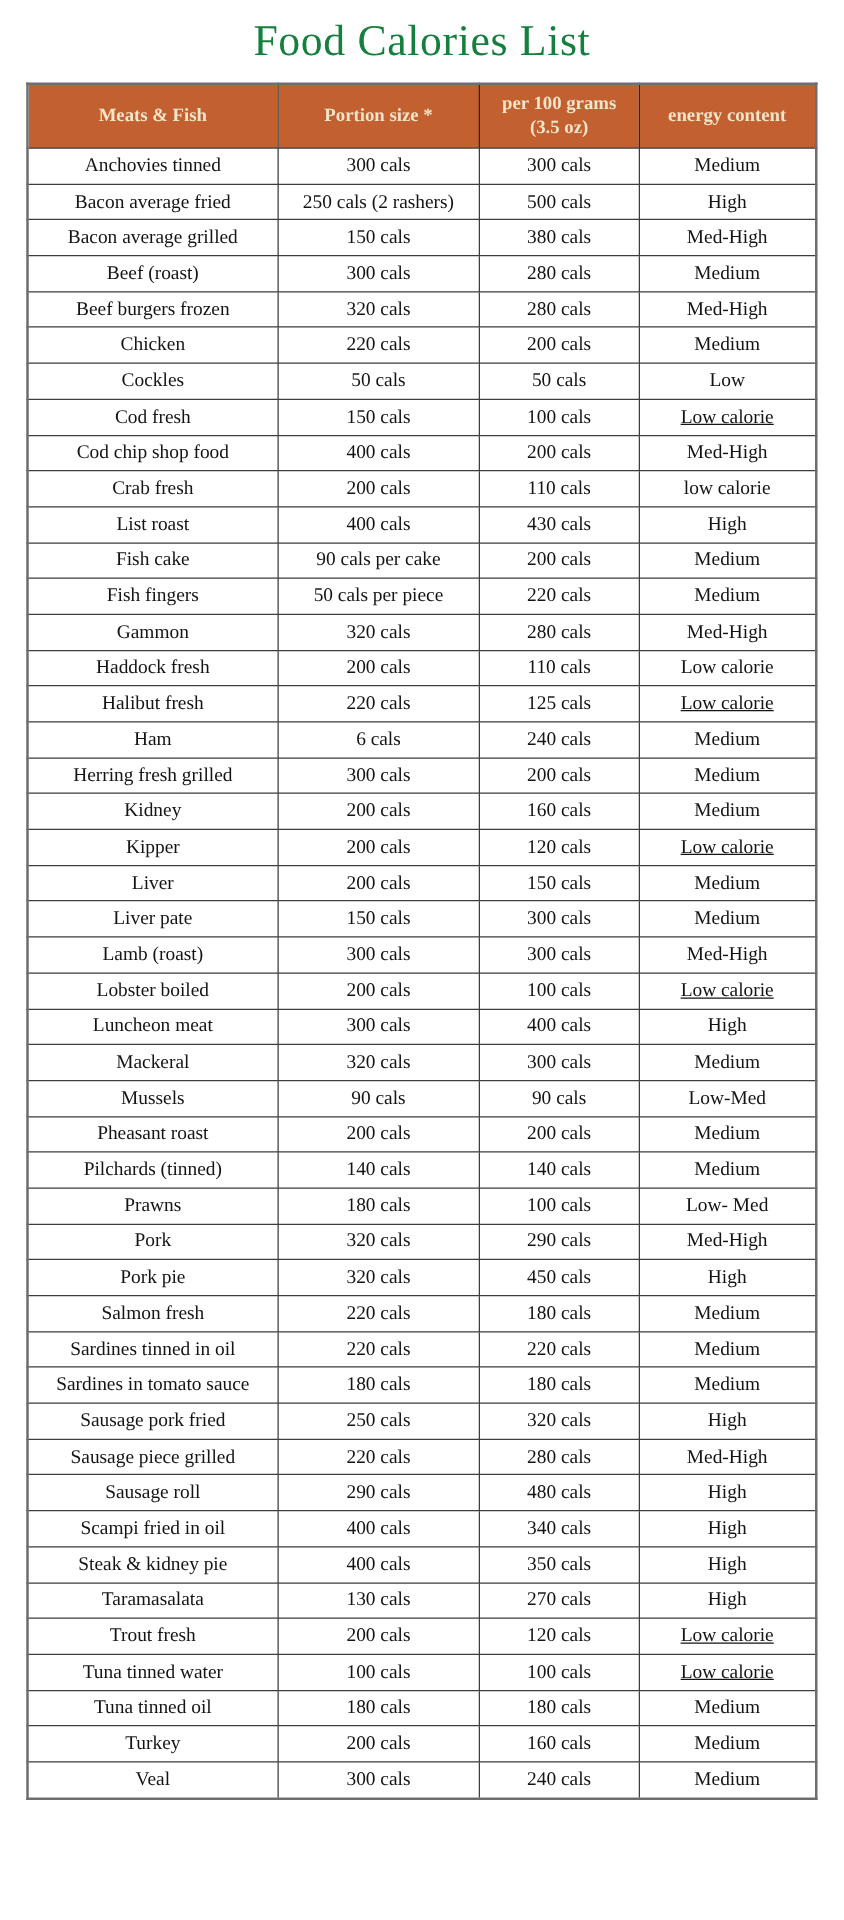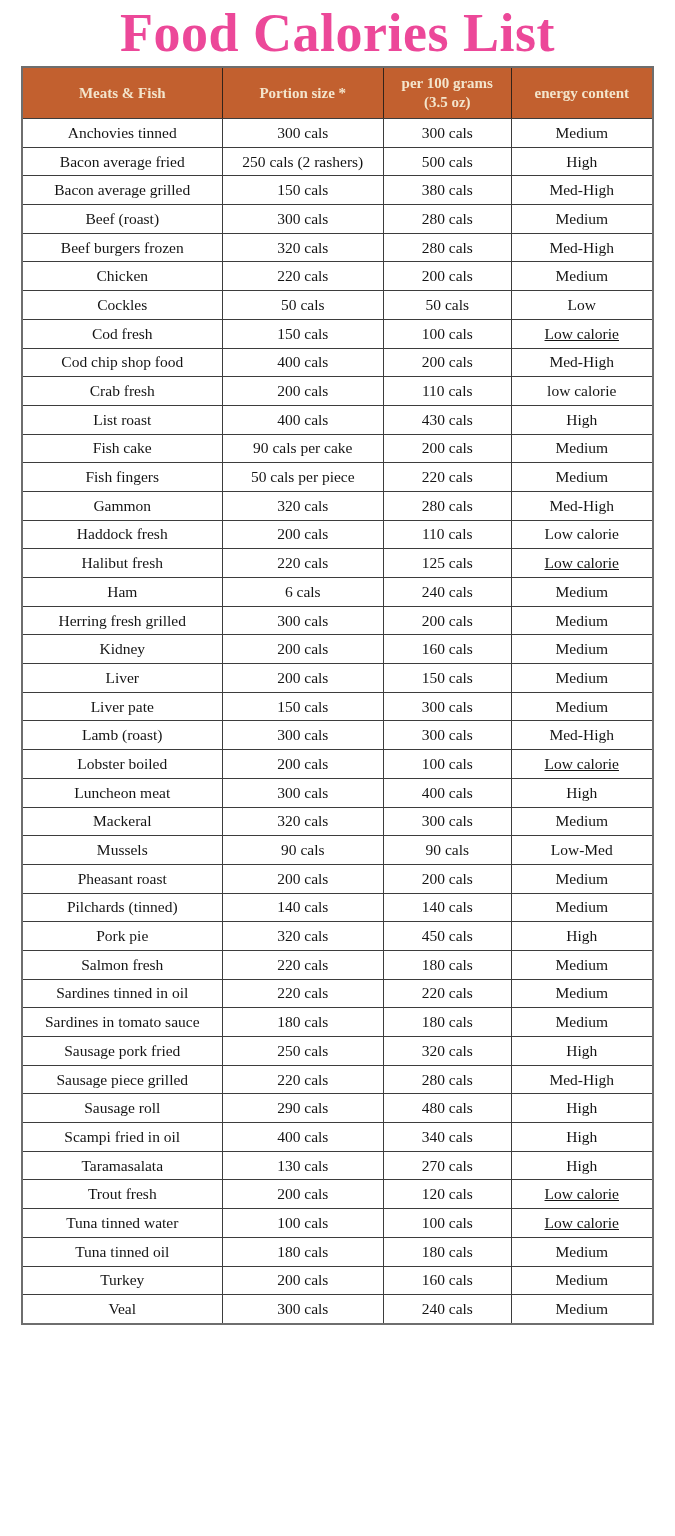--- a/index.html
+++ b/index.html
@@ -13,24 +13,24 @@
     font-family: "Liberation Serif", serif;
     color: #1a1a1a;
     overflow: hidden;
   }
   .page-title {
     margin: 0;
     padding-top: 4px;
     height: 62px;
     text-align: center;
     font-family: "Liberation Serif", serif;
-    font-size: 54px;
-    font-weight: 700;
+    font-size: 35px;
+    font-weight: 400;
     letter-spacing: 0.5px;
-    color: #ec4899;
+    color: #15803d;
     line-height: 58px;
   }
   table.calories-table {
     table-layout: fixed;
     border-collapse: collapse;
     width: 633px;
     margin-left: 21px;
     border: 2px solid #6e6e6e;
     padding-left: 34px;
   }
@@ -196,20 +196,26 @@
         <td>200 cals</td>
         <td>Medium</td>
       </tr>
       <tr>
         <td>Kidney</td>
         <td>200 cals</td>
         <td>160 cals</td>
         <td>Medium</td>
       </tr>
       <tr>
+        <td>Kipper</td>
+        <td>200 cals</td>
+        <td>120 cals</td>
+        <td><span class="u">Low calorie</span></td>
+      </tr>
+      <tr>
         <td>Liver</td>
         <td>200 cals</td>
         <td>150 cals</td>
         <td>Medium</td>
       </tr>
       <tr>
         <td>Liver pate</td>
         <td>150 cals</td>
         <td>300 cals</td>
         <td>Medium</td>
@@ -250,20 +256,32 @@
         <td>200 cals</td>
         <td>Medium</td>
       </tr>
       <tr>
         <td>Pilchards (tinned)</td>
         <td>140 cals</td>
         <td>140 cals</td>
         <td>Medium</td>
       </tr>
       <tr>
+        <td>Prawns</td>
+        <td>180 cals</td>
+        <td>100 cals</td>
+        <td>Low- Med</td>
+      </tr>
+      <tr>
+        <td>Pork</td>
+        <td>320 cals</td>
+        <td>290 cals</td>
+        <td>Med-High</td>
+      </tr>
+      <tr>
         <td>Pork pie</td>
         <td>320 cals</td>
         <td>450 cals</td>
         <td>High</td>
       </tr>
       <tr>
         <td>Salmon fresh</td>
         <td>220 cals</td>
         <td>180 cals</td>
         <td>Medium</td>
@@ -295,20 +313,26 @@
       <tr>
         <td>Sausage roll</td>
         <td>290 cals</td>
         <td>480 cals</td>
         <td>High</td>
       </tr>
       <tr>
         <td>Scampi fried in oil</td>
         <td>400 cals</td>
         <td>340 cals</td>
+        <td>High</td>
+      </tr>
+      <tr>
+        <td>Steak &amp; kidney pie</td>
+        <td>400 cals</td>
+        <td>350 cals</td>
         <td>High</td>
       </tr>
       <tr>
         <td>Taramasalata</td>
         <td>130 cals</td>
         <td>270 cals</td>
         <td>High</td>
       </tr>
       <tr>
         <td>Trout fresh</td>

